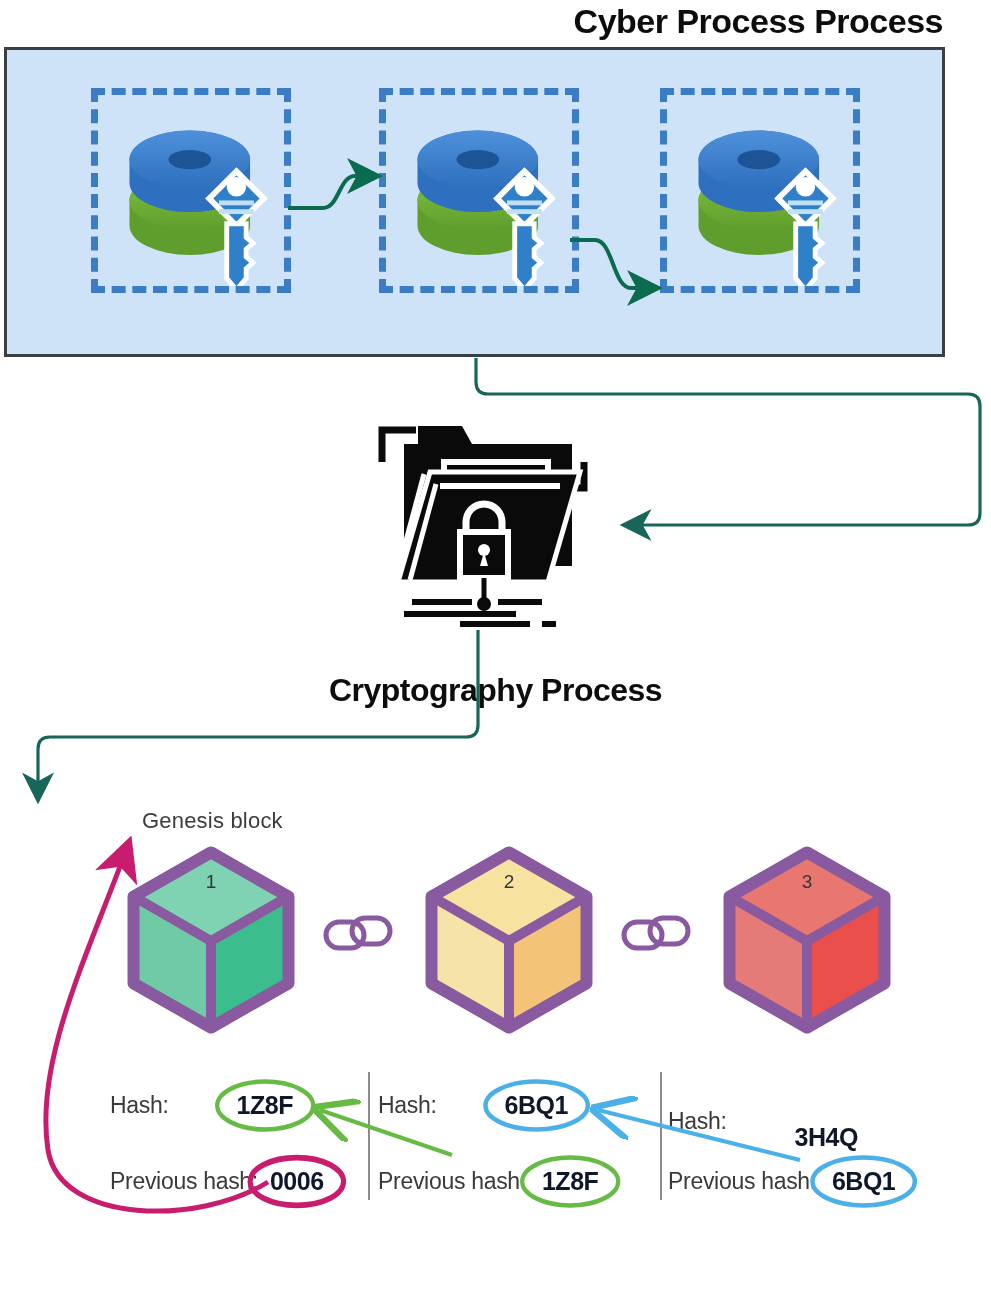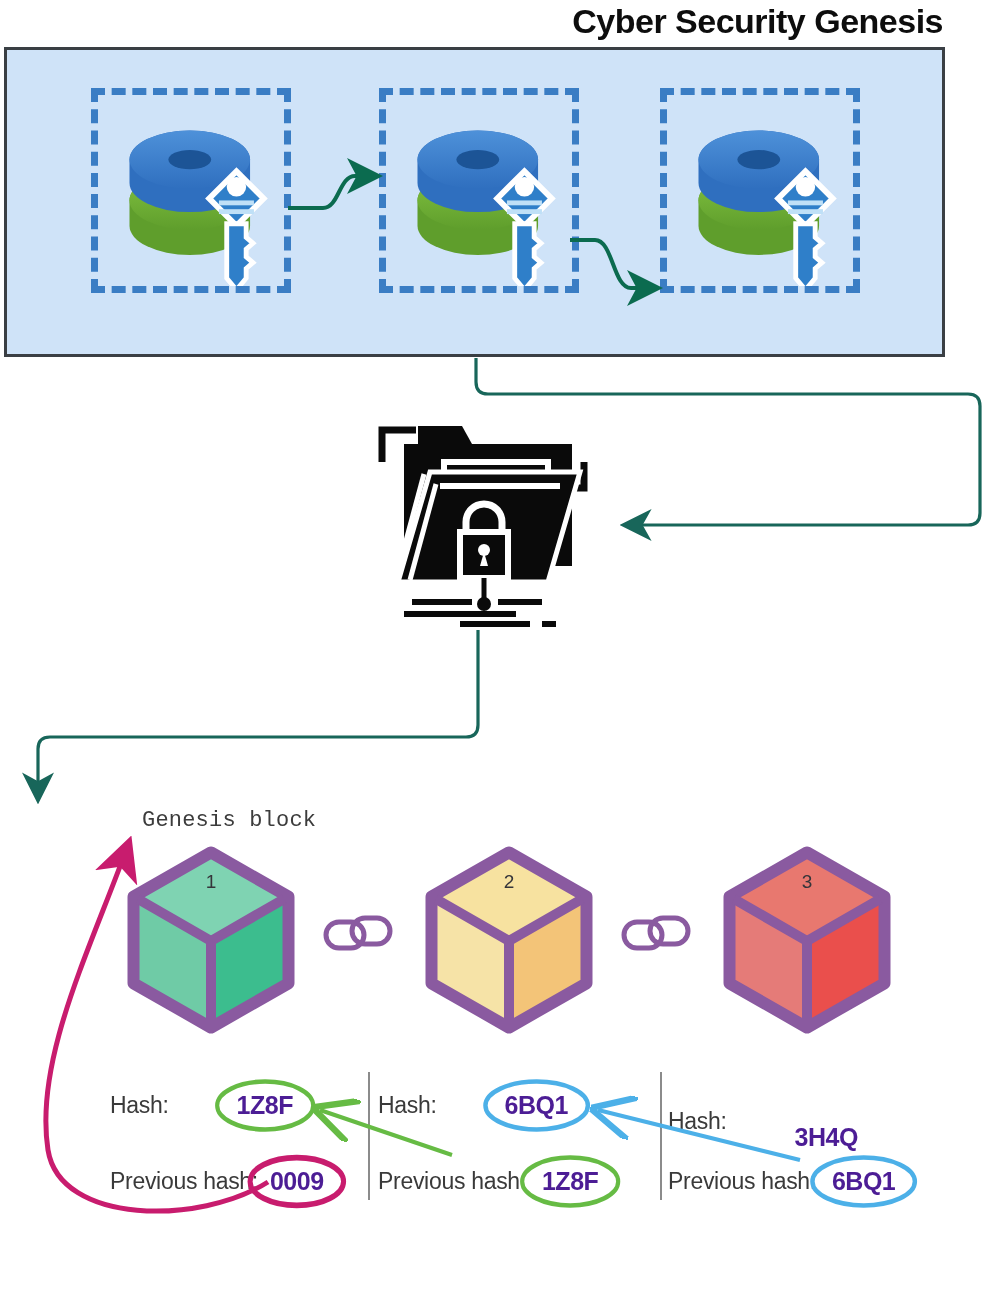--- a/index.html
+++ b/index.html
@@ -84,21 +84,21 @@
     top: 418px;
     width: 230px;
     height: 212px;
   }
 
   
   #genesis-label {
     position: absolute;
     left: 142px;
     top: 808px;
-    font-family: Liberation Mono, monospace;
+    font-family: Liberation Sans, sans-serif;
     font-size: 22px;
     color: #3c3c3c;
     letter-spacing: 0.2px;
   }
   .cube { position: absolute; width: 178px; height: 190px; }
   #cube-1 { left: 122px; top: 845px; }
   #cube-2 { left: 420px; top: 845px; }
   #cube-3 { left: 718px; top: 845px; }
   .cube-number {
     position: absolute;
@@ -140,21 +140,21 @@
     font-family: "Liberation Sans", sans-serif;
     font-size: 23px;
     color: #3a3a3a;
     letter-spacing: -0.3px;
   }
   .hash-value {
     position: relative;
     font-family: "Liberation Sans", sans-serif;
     font-weight: bold;
     font-size: 25px;
-    color: #4c1d95;
+    color: #0f172a;
     letter-spacing: -0.5px;
     padding: 3px 10px;
     margin-left: 12px;
   }
   .hash-value .ellipse {
     position: absolute;
     left: -14px;
     top: -11px;
     width: calc(100% + 28px);
     height: calc(100% + 22px);
@@ -176,21 +176,21 @@
     left: 0; top: 0;
     width: 991px; height: 1308px;
     pointer-events: none;
   }
 </style>
 </head>
 <body>
 
 <div id="stage">
 
-  <div class="title" id="title-cyber">Cyber Security Genesis</div>
+  <div class="title" id="title-cyber">Cyber Process Process</div>
 
   <div id="cyber-panel">
 
     <div class="dash-box" id="dash-box-1">
       <svg class="db-icon" viewBox="0 0 180 180">
         <defs>
           <linearGradient id="gTopA" x1="0" y1="0" x2="0" y2="1">
             <stop offset="0%" stop-color="#4e91d9"></stop>
               <stop offset="100%" stop-color="#2f6fbf"></stop>
           </linearGradient>
@@ -292,20 +292,21 @@
     <path d="M116 160 v22" fill="none" stroke="#0a0a0a" stroke-width="5"></path>
     <circle cx="116" cy="186" r="7" fill="#0a0a0a"></circle>
 
     <path d="M44 184 h60" fill="none" stroke="#0a0a0a" stroke-width="6"></path>
     <path d="M130 184 h44" fill="none" stroke="#0a0a0a" stroke-width="6"></path>
     <path d="M36 196 h112" fill="none" stroke="#0a0a0a" stroke-width="6"></path>
     <path d="M92 206 h70" fill="none" stroke="#0a0a0a" stroke-width="6"></path>
     <path d="M174 206 h14" fill="none" stroke="#0a0a0a" stroke-width="6"></path>
   </svg>
 
+  <div class="title" id="title-crypto">Cryptography Process</div>
 
   <div id="genesis-label">Genesis block</div>
 
   <div class="cube" id="cube-1">
     <svg viewBox="0 0 178 190" width="178" height="190">
       <path d="M89 8 L166 52 L166 138 L89 182 L12 138 L12 52 Z" fill="none" stroke="#8a5aa0" stroke-width="13" stroke-linejoin="round"></path>
       <path d="M89 12 L162 54 L89 96 L16 54 Z" fill="#7fd3b2"></path>
       <path d="M16 56 L89 98 L89 178 L16 136 Z" fill="#6fcba6"></path>
       <path d="M162 56 L162 136 L89 178 L89 98 Z" fill="#3cbd8e"></path>
       <path d="M89 8 L166 52 L166 138 L89 182 L12 138 L12 52 Z" fill="none" stroke="#8a5aa0" stroke-width="11" stroke-linejoin="round"></path>
@@ -361,21 +362,21 @@
           </svg>
           <span>1Z8F</span>
         </span>
       </div>
       <div class="hash-row row-prev">
         <span class="hash-label">Previous hash:</span>
         <span class="hash-value" style="margin-left:2px;">
           <svg class="ellipse" viewBox="0 0 100 50" preserveAspectRatio="none">
             <ellipse cx="50" cy="25" rx="46" ry="21" fill="none" stroke="#c81c6e" stroke-width="5"></ellipse>
           </svg>
-          <span>0009</span>
+          <span>0006</span>
         </span>
       </div>
     </div>
 
     <div class="hash-col" id="hash-col-2">
       <div class="hash-row row-hash">
         <span class="hash-label">Hash:</span>
         <span class="hash-value" style="margin-left:58px;">
           <svg class="ellipse" viewBox="0 0 100 50" preserveAspectRatio="none">
             <ellipse cx="50" cy="25" rx="46" ry="21" fill="none" stroke="#4cb0e8" stroke-width="4"></ellipse>

